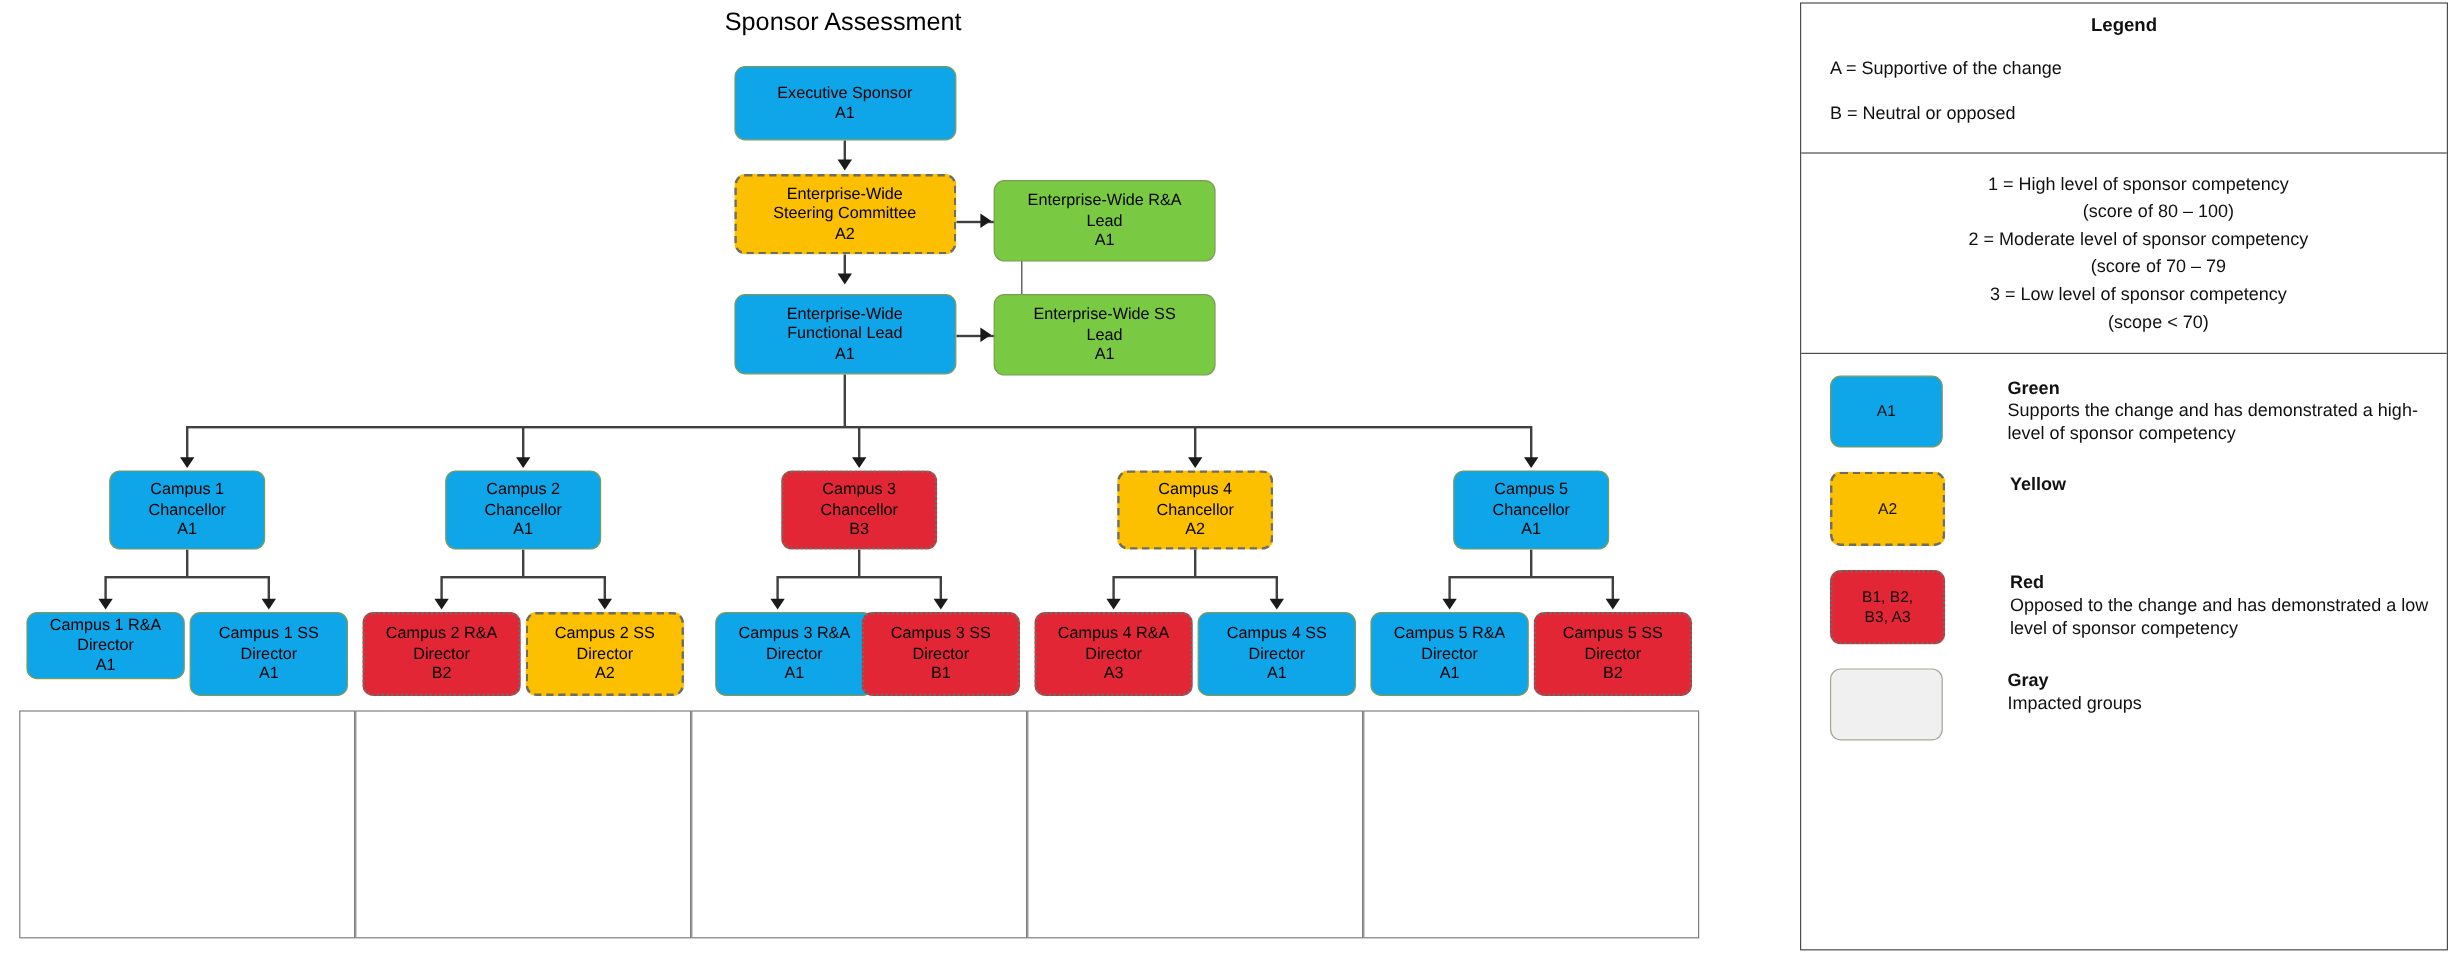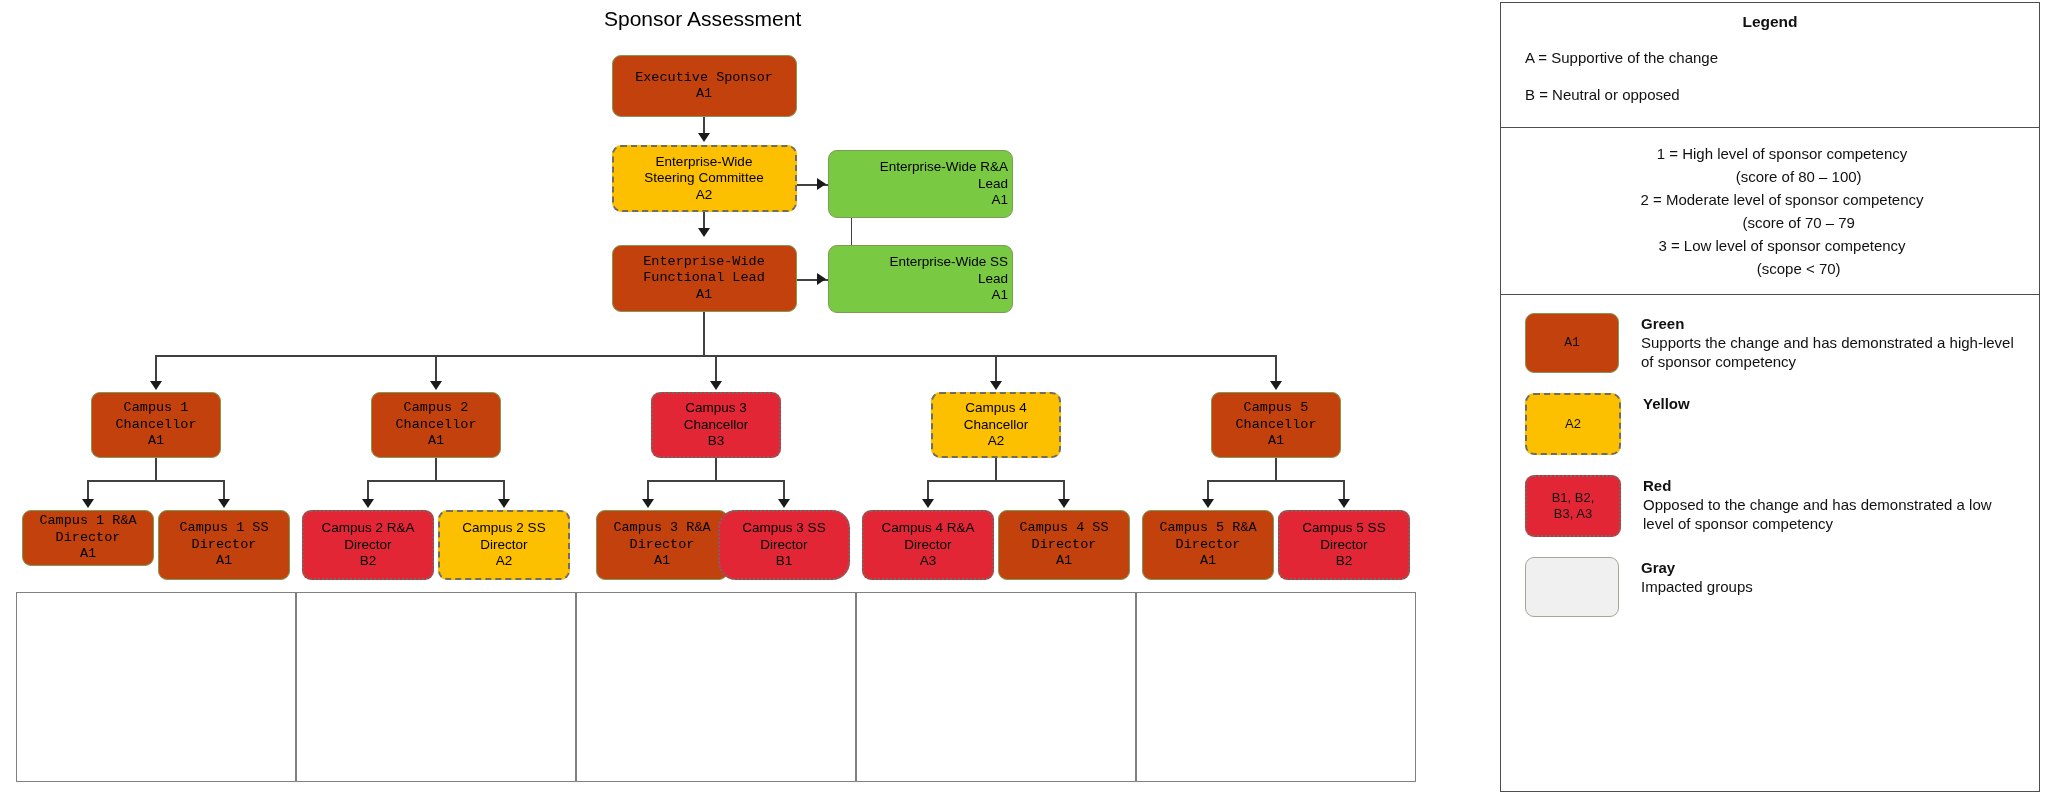--- a/index.html
+++ b/index.html
@@ -6,22 +6,22 @@
   body{width:2048px;height:797px;font-family:"Liberation Sans",sans-serif;color:#111;overflow:hidden;}
   #root{position:relative;width:2048px;height:797px;}
 
   
   .node{position:absolute;box-sizing:border-box;display:flex;flex-direction:column;
         align-items:center;justify-content:center;text-align:center;
         border-radius:9px;font-size:13.5px;line-height:1.22;color:#000;
         padding:2px 4px;}
   .node .ln{display:block;white-space:nowrap;}
 
-  .green { background:#c2410c; border:1.6px solid #7d9a56;font-family:Liberation Mono, monospace; }
-  .green2{ background:#7AC943; border:1.6px solid #7d9a56;align-items:flex-end; }
+  .green { background:#0ea5e9; border:1.6px solid #7d9a56; }
+  .green2{ background:#7AC943; border:1.6px solid #7d9a56; }
   .yellow{ background:#FCC000; border:2px dashed #6d6d63; }
   .red   { background:#E32636; border:2.4px dotted #6d6d63; }
   .gray  { background:#F0F0F0; border:1.4px solid #a6a699; border-radius:8px;}
 
   .title{position:absolute;font-size:21px;font-weight:400;color:#000;white-space:nowrap;}
 
   
   .ln-v,.ln-h{position:absolute;background:#404040;}
   .ln-v{width:1.6px;}
   .ln-h{height:1.6px;}
@@ -36,21 +36,21 @@
   
   #legend{position:absolute;box-sizing:border-box;border:1.5px solid #4d4d4d;background:#fff;}
   .lg-sec{box-sizing:border-box;border-bottom:1.5px solid #4d4d4d;}
   .lg-sec.last{border-bottom:none;}
   .lg-title{text-align:center;font-weight:bold;font-size:15.5px;padding:10px 0 8px;}
   .lg-line{font-size:15px;padding:3px 0 3px 24px;white-space:pre;}
   .lg-row{display:flex;align-items:flex-start;padding:10px 0 10px 24px;}
   .lg-swatch{flex:0 0 auto;width:92px;height:58px;display:flex;align-items:center;
              justify-content:center;text-align:center;font-size:13px;line-height:1.2;
              border-radius:9px;margin-right:22px;}
-  .lg-txt{font-size:15px;line-height:1.25;padding-top:2px;}
+  .lg-txt{font-size:15px;line-height:1.25;padding-top:2px;margin-left:32px;}
   .lg-txt b{display:block;font-weight:bold;}
 </style>
 </head>
 <body>
 
 <div id="root">
 
   <div class="title" id="chart-title" style="left: 604px; top: 7px;">Sponsor Assessment</div>
 
   <div id="connectors">
@@ -199,21 +199,21 @@
       <div class="node red" style="left: 651px; top: 392px; width: 130px; height: 66px;">
         <span class="ln">Campus 3</span>
         <span class="ln">Chancellor</span>
         <span class="ln">B3</span>
       </div>
       <div class="node green" style="left: 596px; top: 510px; width: 132px; height: 70px;">
         <span class="ln">Campus 3 R&amp;A</span>
         <span class="ln">Director</span>
         <span class="ln">A1</span>
       </div>
-      <div class="node red" style="left: 718px; top: 510px; width: 132px; height: 70px; border-radius: 18px;">
+      <div class="node red" style="left: 718px; top: 510px; width: 132px; height: 70px;">
         <span class="ln">Campus 3 SS</span>
         <span class="ln">Director</span>
         <span class="ln">B1</span>
       </div>
       <div class="node gray" style="left: 588px; top: 600px; width: 120px; height: 78px; font-size: 12.5px;">
         <span class="ln">R&amp;A Super</span>
         <span class="ln">Users</span>
       </div>
       <div class="node gray" style="left: 724px; top: 600px; width: 120px; height: 78px; font-size: 12.5px;">
         <span class="ln">Student</span>

